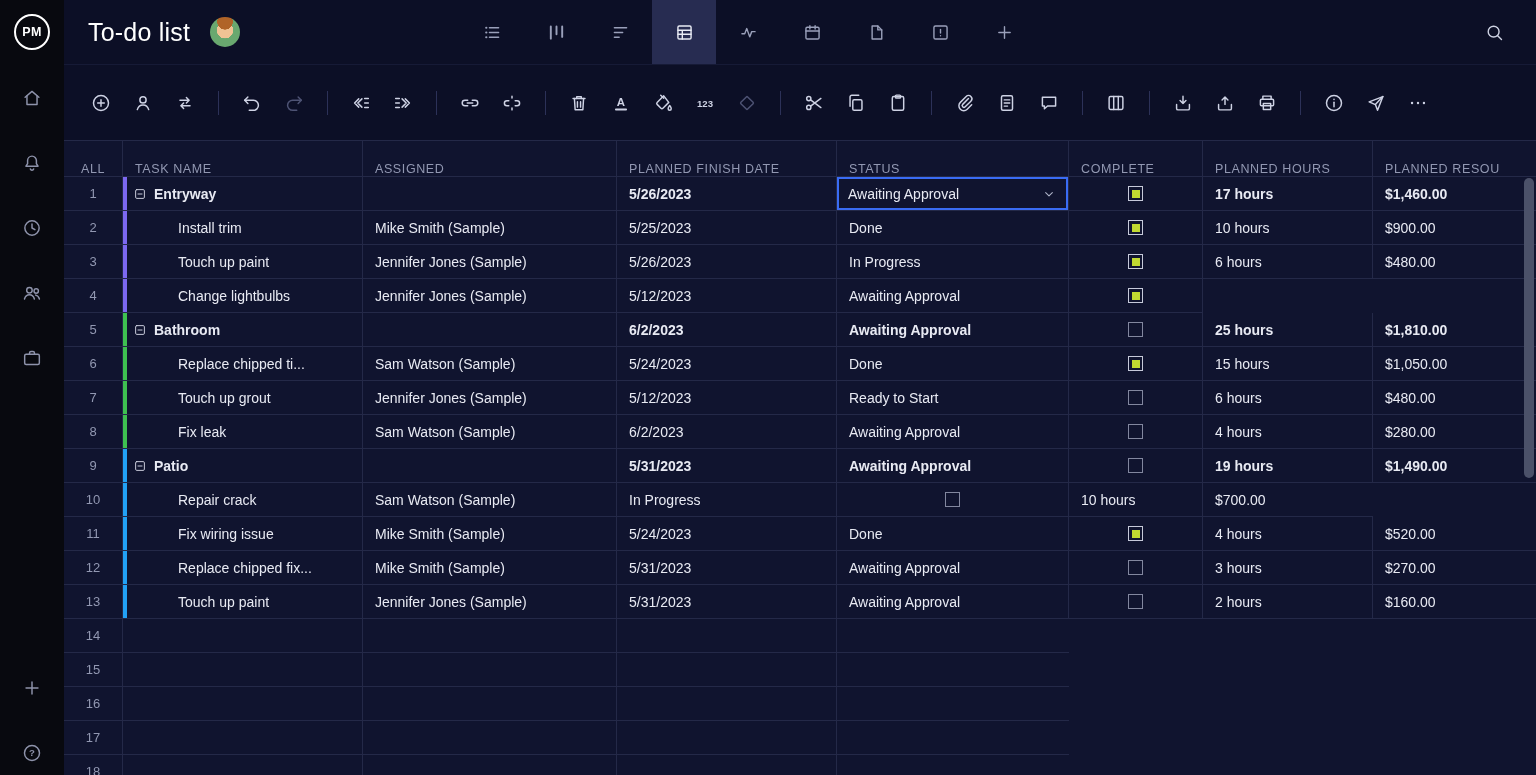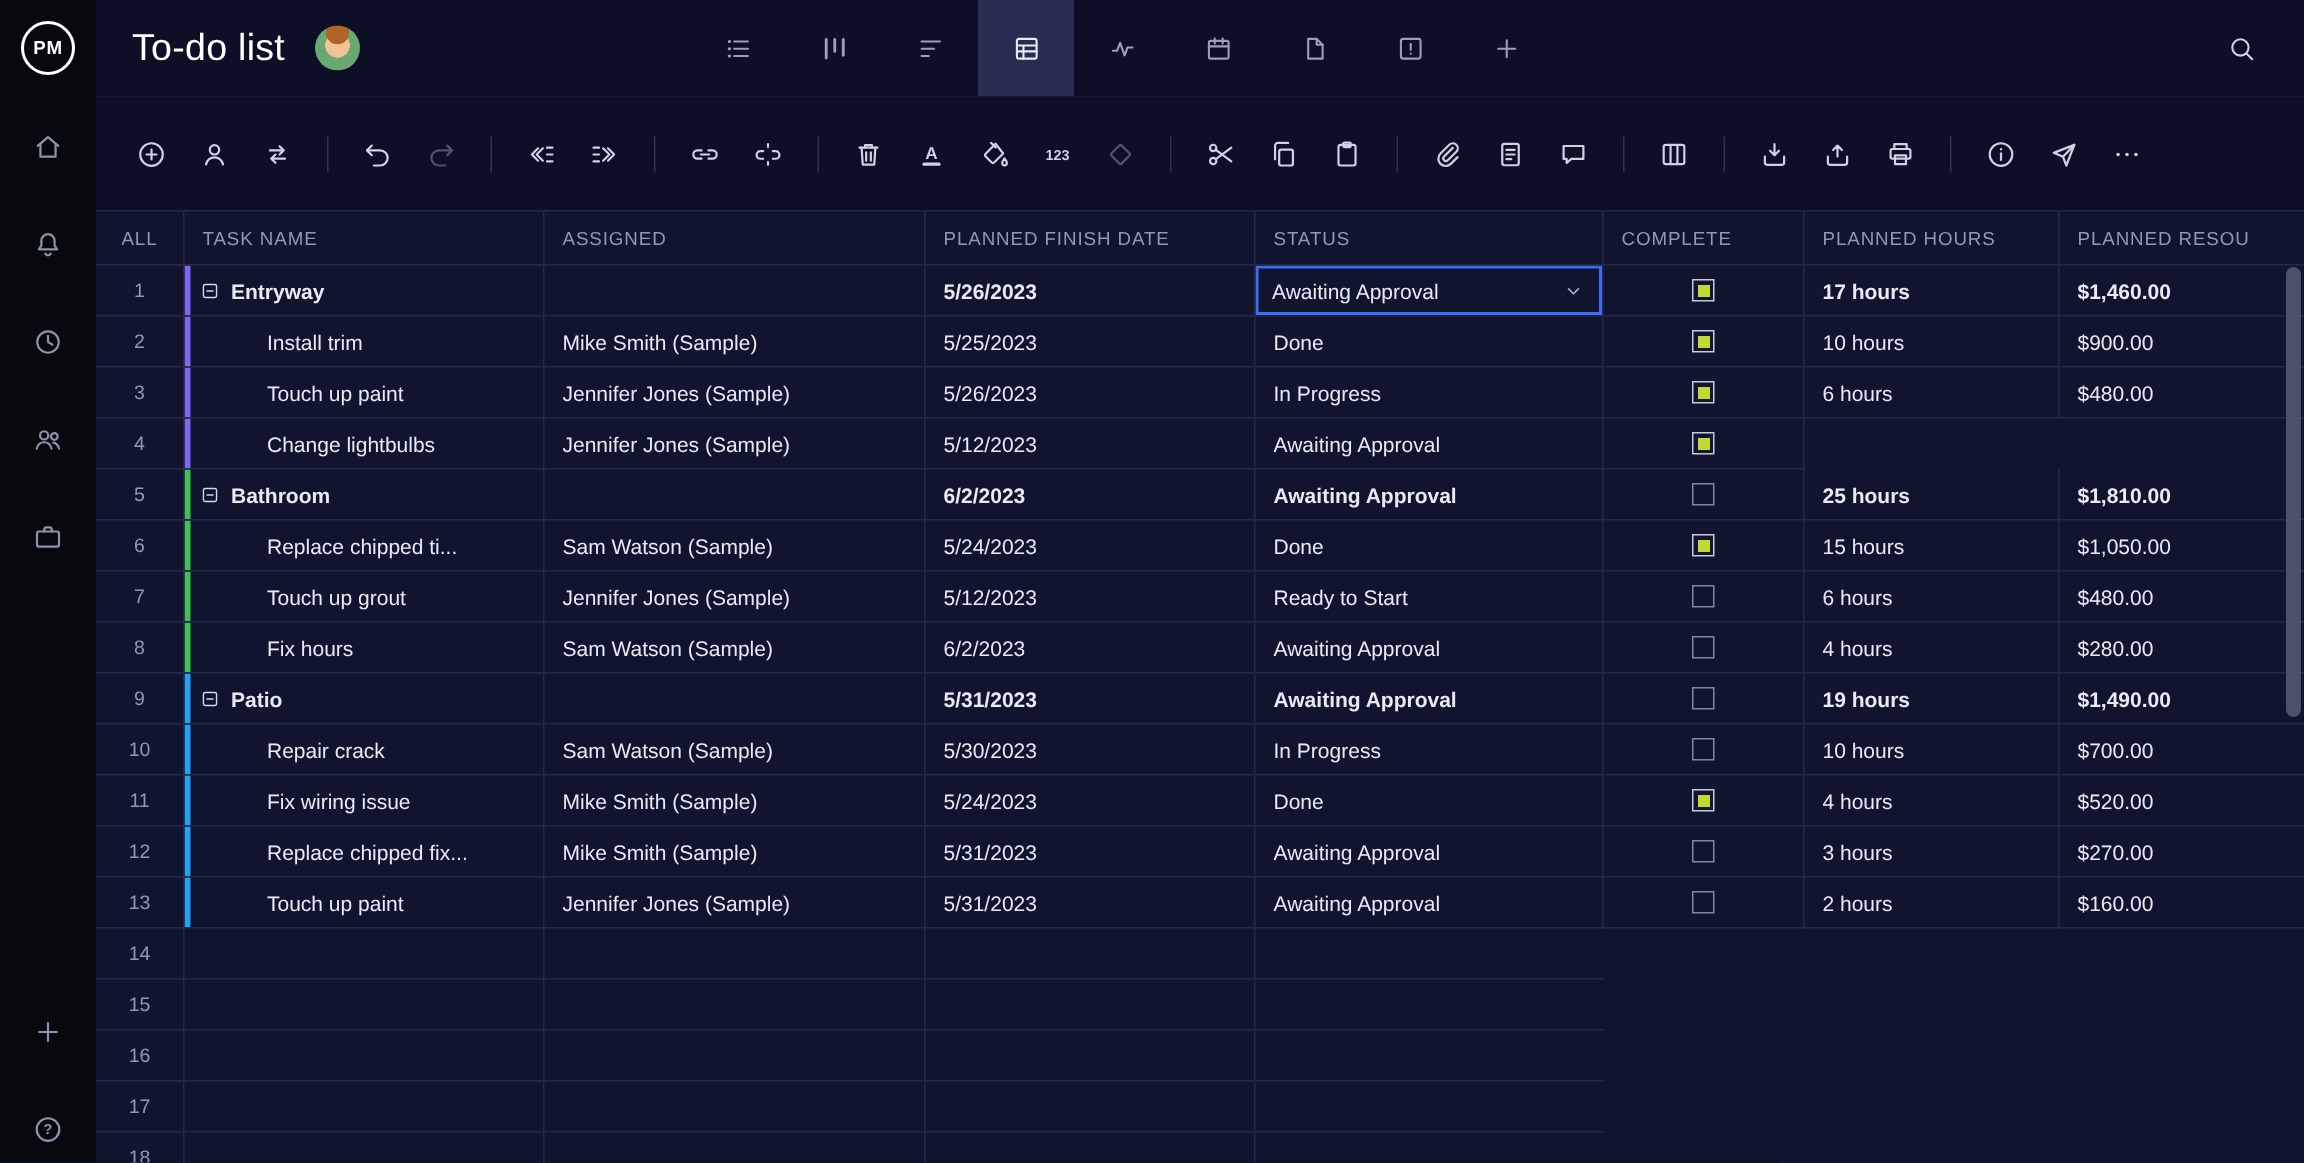--- a/index.html
+++ b/index.html
@@ -48,21 +48,21 @@
   .toolbar{height:76px;display:flex;align-items:center;padding:0 18px;gap:4px;flex-shrink:0;border-top:1px solid #161a36}
   .tbtn{width:38px;height:36px;display:flex;align-items:center;justify-content:center;background:none;border:none;color:#ced2e4;cursor:pointer}
   .tbtn .ic{width:22px;height:22px}
   .tbtn.disabled{color:#4e5374}
   .sep{width:1px;height:24px;background:#2c3158;margin:0 10px;flex-shrink:0}
 
   
   .grid{flex:1;display:flex;flex-direction:column;min-height:0;background:var(--bg-table)}
   .thead,.trow{display:grid;grid-template-columns:59px 240px 254px 220px 232px 134px 170px 1fr}
   .thead{height:37px;border-top:1px solid var(--grid);flex-shrink:0}
-  .hcell{display:flex;align-items:center;padding-left:12px;font-size:12.5px;letter-spacing:.6px;color:var(--txt-dim);
+  .hcell{display:flex;align-items:flex-end;padding-left:12px;font-size:12.5px;letter-spacing:.6px;color:var(--txt-dim);
     border-right:1px solid var(--grid);border-bottom:1px solid var(--grid);white-space:nowrap;overflow:hidden}
   .hcell.c0{justify-content:center;padding-left:0}
   .hcell.c7{border-right:none}
   .trow{height:34px;flex-shrink:0}
   .cell{display:flex;align-items:center;padding-left:12px;font-size:14px;color:var(--txt);
     border-right:1px solid var(--grid);border-bottom:1px solid var(--grid);
     white-space:nowrap;overflow:hidden;position:relative}
   .cell.last{border-right:none}
   .cell.num{justify-content:center;padding-left:0;color:var(--txt-dim);font-size:13px}
   .trow.group .cell{font-weight:700}
@@ -536,21 +536,21 @@
             <div class="cell comp">
               <span class="cb"></span>
             </div>
             <div class="cell">6 hours</div>
             <div class="cell last">$480.00</div>
           </div>
           <div class="trow">
             <div class="cell num">8</div>
             <div class="cell task child">
               <span class="bar" style="background:#3ec150"></span>
-              <span>Fix hours</span>
+              <span>Fix leak</span>
             </div>
             <div class="cell">Sam Watson (Sample)</div>
             <div class="cell">6/2/2023</div>
             <div class="cell">Awaiting Approval</div>
             <div class="cell comp">
               <span class="cb"></span>
             </div>
             <div class="cell">4 hours</div>
             <div class="cell last">$280.00</div>
           </div>
@@ -575,21 +575,20 @@
             <div class="cell">19 hours</div>
             <div class="cell last">$1,490.00</div>
           </div>
           <div class="trow">
             <div class="cell num">10</div>
             <div class="cell task child">
               <span class="bar" style="background:#22a1f5"></span>
               <span>Repair crack</span>
             </div>
             <div class="cell">Sam Watson (Sample)</div>
-            <div class="cell">5/30/2023</div>
             <div class="cell">In Progress</div>
             <div class="cell comp">
               <span class="cb"></span>
             </div>
             <div class="cell">10 hours</div>
             <div class="cell last">$700.00</div>
           </div>
           <div class="trow">
             <div class="cell num">11</div>
             <div class="cell task child">

